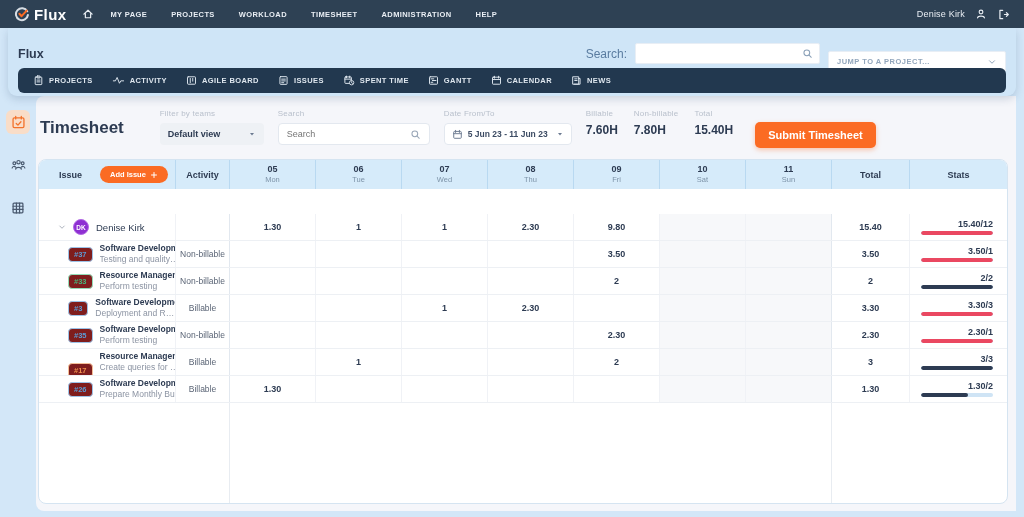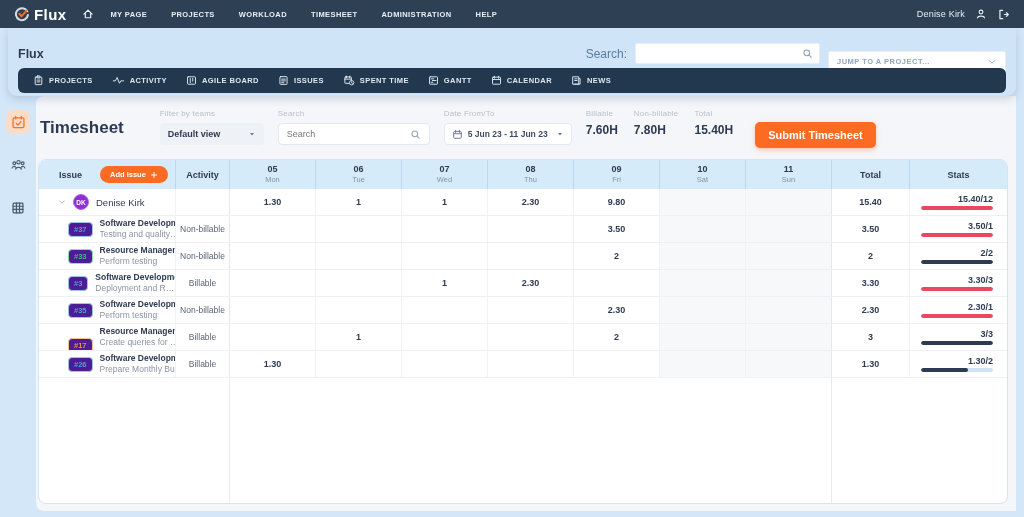--- a/index.html
+++ b/index.html
@@ -84,21 +84,21 @@
   .submit-btn {
     margin:13px 0 0 6px; background:#fb6b23; color:#fff; border:0; border-radius:5px;
     font-size:11px; font-weight:bold; padding:7px 13px; cursor:pointer; font-family:inherit;
     box-shadow:0 2px 5px rgba(251,107,35,.35);
   }
 
   
   .tbl {
     margin:11px 0 0 2px; width:970px; height:345px;
     background:#fff; border:1px solid #d5e4f1; border-radius:8px;
-    display:flex; flex-direction:column; overflow:hidden;
+    display:flex; flex-direction:column; overflow:hidden;gap:25px;
   }
   .cols { display:grid; grid-template-columns:137px 54px repeat(7,86px) 78px 1fr; }
   .thead { background:#d6ebfa; height:29px; flex:0 0 29px; }
   .thead .cell { border-right:1px solid rgba(150,195,230,.45); display:flex; align-items:center; justify-content:center; }
   .thead .cell:last-child { border-right:0; }
   .th-label { font-size:9px; font-weight:bold; color:#2d3b52; }
   .cell-issue-head { justify-content:flex-start !important; padding-left:20px; gap:18px; }
   .add-issue {
     background:#fb6b23; color:#fff; border:0; border-radius:11px; font-family:inherit;
     font-size:7.5px; font-weight:bold; padding:4px 10px; cursor:pointer; display:flex; align-items:center; gap:4px;
@@ -115,21 +115,21 @@
   .c-weekend { background:#f7f8fa; }
   .cell-val { font-size:9px; font-weight:bold; color:#2d3b52; }
   .c-first { justify-content:flex-start !important; overflow:hidden; }
 
   .person-cell { padding-left:19px; gap:7px; }
   .avatar { width:16px; height:16px; border-radius:50%; background:#8e30d2; color:#fff; font-size:6.5px; font-weight:bold; display:flex; align-items:center; justify-content:center; border:1.5px solid #b36ae4; }
   .person-name { font-size:9.5px; color:#2d3b52; }
   .expander { color:#8b93a2; cursor:pointer; }
 
   .issue-cell { padding-left:29px; gap:7px; }
-  .badge { flex:0 0 auto; font-size:7.5px; font-weight:bold; border-radius:4px; padding:2px 5px; background:#4c1d95; border:1px solid; }
+  .badge { flex:0 0 auto; font-size:7.5px; font-weight:bold; border-radius:4px; padding:2px 5px; background:#7f1d1d; border:1px solid; }
   .badge.blue { color:#5b9bd5; border-color:#9cc3e8; }
   .badge.green { color:#45b97c; border-color:#93dcb7; }
   .badge.orange { color:#ee8f4e; border-color:#f5bf97;margin-top:16px; }
   .issue-text { display:flex; flex-direction:column; line-height:1.3; overflow:hidden; }
   .issue-title { font-size:8.5px; font-weight:bold; color:#2d3b52; white-space:nowrap; }
   .issue-sub { font-size:8.5px; color:#8b93a2; white-space:nowrap; }
   .act-label { font-size:8.5px; color:#5a6475; }
 
   .stats-cell { flex-direction:column; justify-content:center !important; align-items:flex-end !important; padding-right:14px; gap:2px; }
   .stats-label { font-size:9px; font-weight:bold; color:#2d3b52; }

